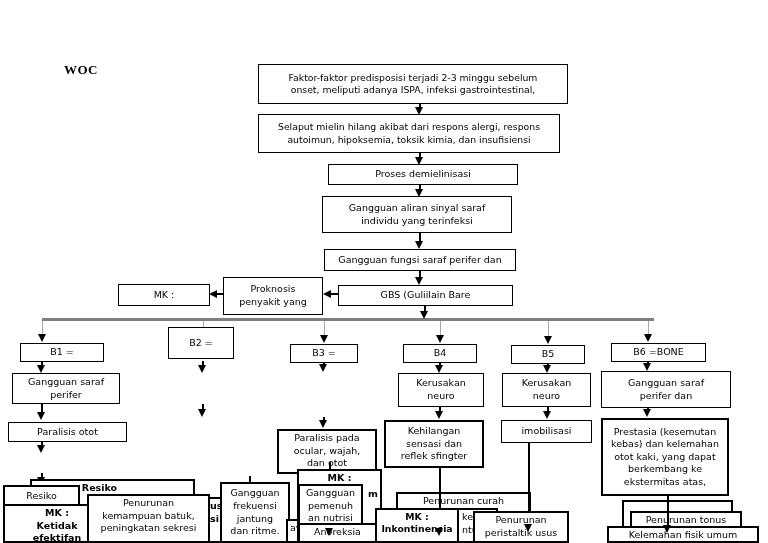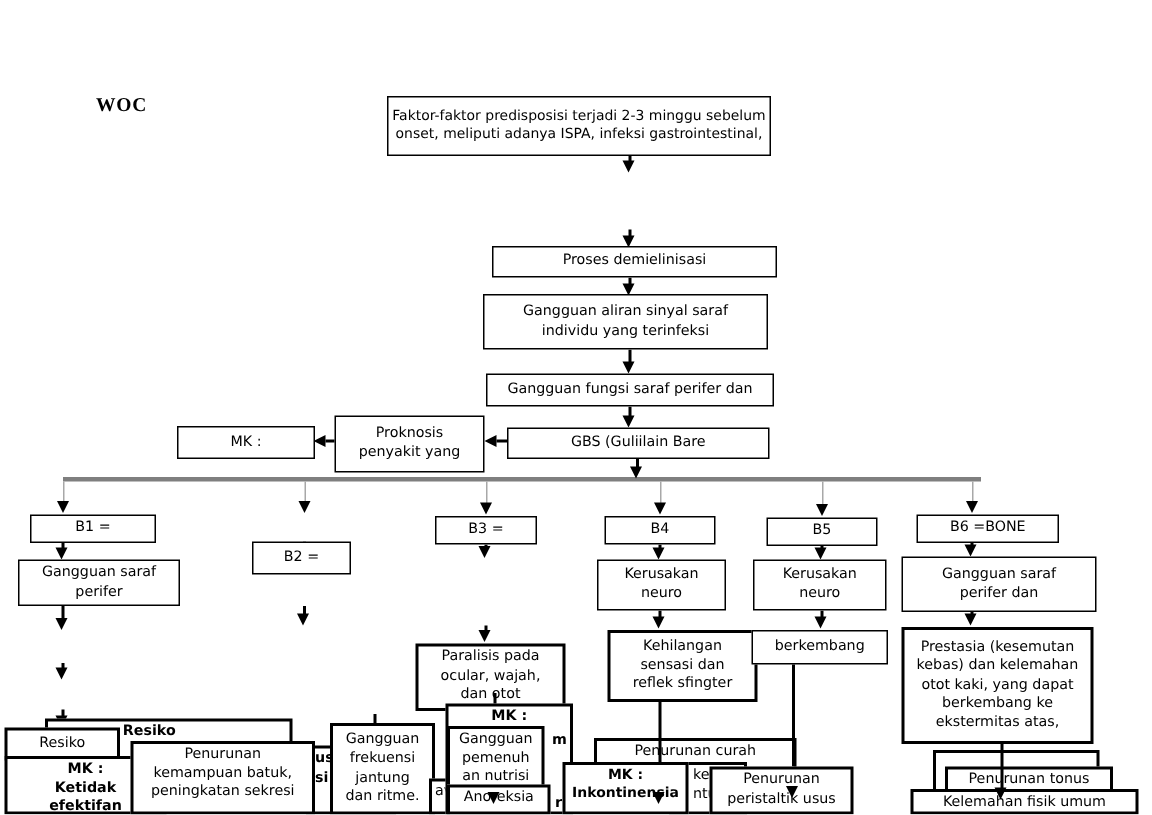--- a/index.html
+++ b/index.html
@@ -25,22 +25,24 @@
   .divider{position:absolute;background:#7f7f7f;z-index:3}
   .innerfrag{position:absolute;font-weight:bold;font-size:9.5px}
 </style>
 </head>
 <body>
 
 <div class="canvas">
 
   <div class="woc">WOC</div>
 
-  <div class="bx f93" style="left:258px;top:64px;width:256px;height:40px">Faktor-faktor predisposisi terjadi 2-3 minggu sebelum
+  <div class="bx f93" style="left:258px;top:64px;width:310px;height:40px">Faktor-faktor predisposisi terjadi 2-3 minggu sebelum
 onset, meliputi adanya ISPA, infeksi gastrointestinal,</div>
+  <div class="bx f93" style="left:258px;top:114px;width:302px;height:39px">Selaput mielin hilang akibat dari respons alergi, respons
+autoimun, hipoksemia, toksik kimia, dan insufisiensi</div>
   <div class="bx" style="left:328px;top:164px;width:190px;height:21px">Proses demielinisasi</div>
   <div class="bx" style="left:322px;top:196px;width:190px;height:37px">Gangguan aliran sinyal saraf
 individu yang terinfeksi</div>
   <div class="bx" style="left:324px;top:249px;width:192px;height:22px">Gangguan fungsi saraf perifer dan</div>
   <div class="bx" style="left:118px;top:284px;width:92px;height:22px">MK :</div>
   <div class="bx" style="left:338px;top:285px;width:175px;height:21px">GBS (Guliilain Bare</div>
   <div class="bx" style="left:223px;top:277px;width:100px;height:38px">Proknosis
 penyakit yang</div>
 
   <div class="vl" style="left:419px;top:104px;height:6px"></div>
@@ -70,21 +72,21 @@
   <div class="stem" style="left:324px;top:321px;height:16px"></div>
   <i class="ah" style="left:320px;top:335px"></i>
   <div class="stem" style="left:440px;top:321px;height:16px"></div>
   <i class="ah" style="left:436px;top:335px"></i>
   <div class="stem" style="left:548px;top:321px;height:17px"></div>
   <i class="ah" style="left:544px;top:336px"></i>
   <div class="stem" style="left:648px;top:321px;height:14px"></div>
   <i class="ah" style="left:644px;top:334px"></i>
 
   <div class="bx" style="left:20px;top:343px;width:84px;height:19px">B1 =</div>
-  <div class="bx" style="left:168px;top:361px;width:66px;height:22px">B2 =</div>
+  <div class="bx" style="left:168px;top:327px;width:66px;height:32px">B2 =</div>
   <div class="bx" style="left:290px;top:344px;width:68px;height:19px">B3 =</div>
   <div class="bx" style="left:403px;top:344px;width:74px;height:19px">B4</div>
   <div class="bx" style="left:511px;top:345px;width:74px;height:19px">B5</div>
   <div class="bx" style="left:611px;top:343px;width:95px;height:19px">B6 =BONE</div>
 
   <div class="vl" style="left:41px;top:361px;height:7px"></div>
   <i class="ah" style="left:37px;top:365px"></i>
   <div class="vl" style="left:202px;top:361px;height:7px"></div>
   <i class="ah" style="left:198px;top:365px"></i>
   <div class="vl" style="left:323px;top:363px;height:4px"></div>
@@ -111,27 +113,28 @@
   <i class="ah" style="left:198px;top:409px"></i>
   <div class="vl" style="left:323px;top:417px;height:6px"></div>
   <i class="ah" style="left:319px;top:420px"></i>
   <div class="vl" style="left:439px;top:407px;height:7px"></div>
   <i class="ah" style="left:435px;top:411px"></i>
   <div class="vl" style="left:547px;top:407px;height:7px"></div>
   <i class="ah" style="left:543px;top:411px"></i>
   <div class="vl" style="left:647px;top:408px;height:4px"></div>
   <i class="ah" style="left:643px;top:409px"></i>
 
+  <div class="bx" style="left:8px;top:422px;width:119px;height:20px">Paralisis otot</div>
   <div class="bx b2w top" style="left:277px;top:429px;width:100px;height:45px">Paralisis pada
 ocular, wajah,
 dan otot</div>
-  <div class="bx b2w" style="left:405px;top:420px;width:100px;height:48px">Kehilangan
+  <div class="bx b2w" style="left:384px;top:420px;width:100px;height:48px">Kehilangan
 sensasi dan
 reflek sfingter</div>
-  <div class="bx" style="left:501px;top:420px;width:91px;height:23px">berkembang</div>
+  <div class="bx" style="left:501px;top:420px;width:91px;height:23px">imobilisasi</div>
   <div class="bx b2w" style="left:601px;top:418px;width:128px;height:78px">Prestasia (kesemutan
 kebas) dan kelemahan
 otot kaki, yang dapat
 berkembang ke
 ekstermitas atas,</div>
 
   <div class="vl" style="left:41px;top:442px;height:6px"></div>
   <i class="ah" style="left:37px;top:445px"></i>
   <div class="vl" style="left:41px;top:473px;height:7px"></div>
   <i class="ah" style="left:37px;top:477px"></i>
@@ -155,21 +158,21 @@
 
   <div class="bx b2w top" style="left:286px;top:519px;width:14px;height:24px;z-index:22;justify-content:flex-start;padding-left:2px;text-align:left">av</div>
   <div class="bx b2w bold top" style="left:297px;top:469px;width:85px;height:74px;z-index:26">
     <span>MK :</span>
     <span class="innerfrag" style="left:69px;top:17px">m</span>
     <span class="innerfrag" style="left:71px;top:59px">ri</span>
   </div>
   <div class="bx b2w top" style="left:298px;top:484px;width:65px;height:42px;z-index:30">Gangguan
 pemenuh
 an nutrisi</div>
-  <div class="bx b2w top" style="left:298px;top:523px;width:69px;height:20px;z-index:30">Anoreksia</div>
+  <div class="bx b2w top" style="left:298px;top:523px;width:79px;height:20px;z-index:30">Anoreksia</div>
 
   <div class="bx b2w top" style="left:396px;top:492px;width:135px;height:24px;z-index:12">Penurunan curah</div>
   <div class="bx b2w top" style="left:446px;top:508px;width:52px;height:35px;z-index:14;justify-content:flex-start;padding-left:14px;text-align:left">ke
 ntu</div>
   <div class="bx b2w bold top f93" style="left:375px;top:508px;width:84px;height:35px;z-index:32">MK :
 Inkontinensia</div>
   <div class="bx b2w top" style="left:473px;top:511px;width:96px;height:32px;z-index:32">Penurunan
 peristaltik usus</div>
 
   <div class="bx b2w" style="left:622px;top:500px;width:111px;height:40px;z-index:12"></div>

